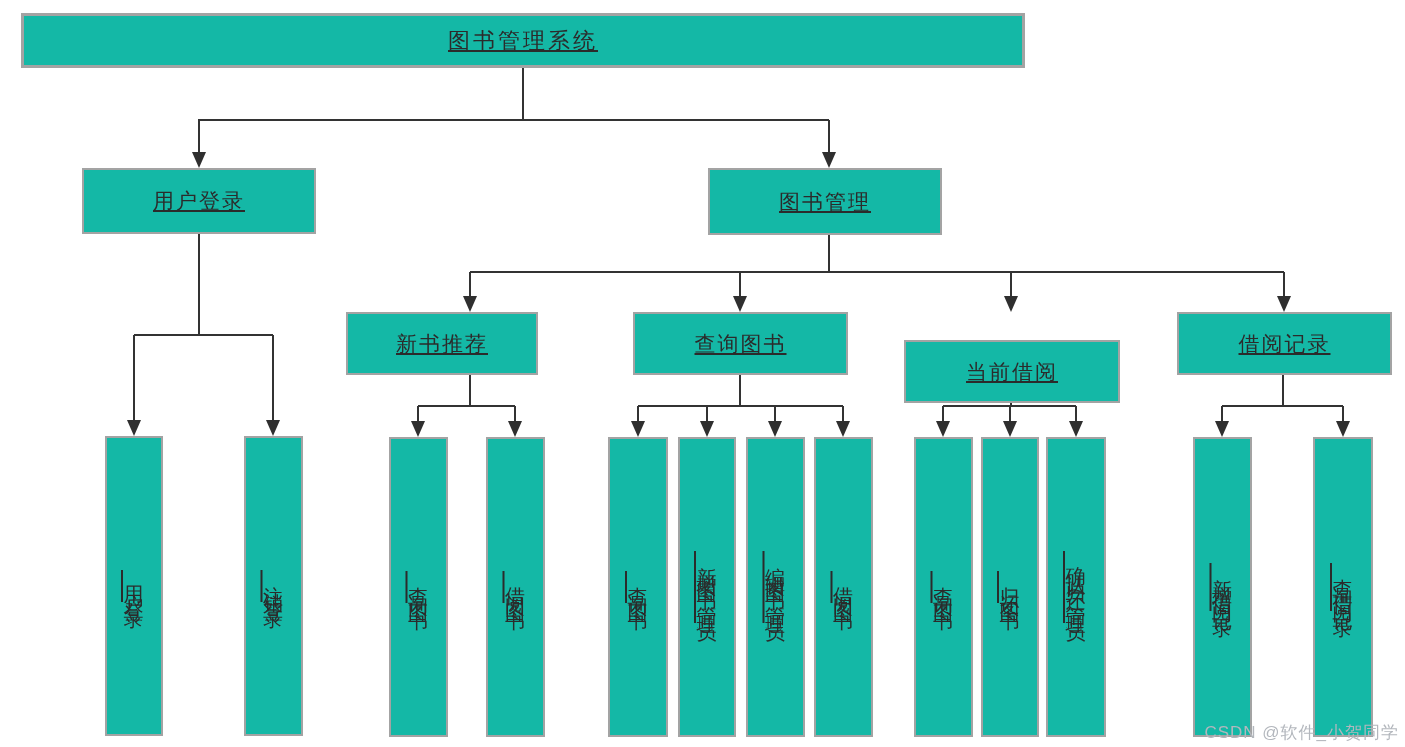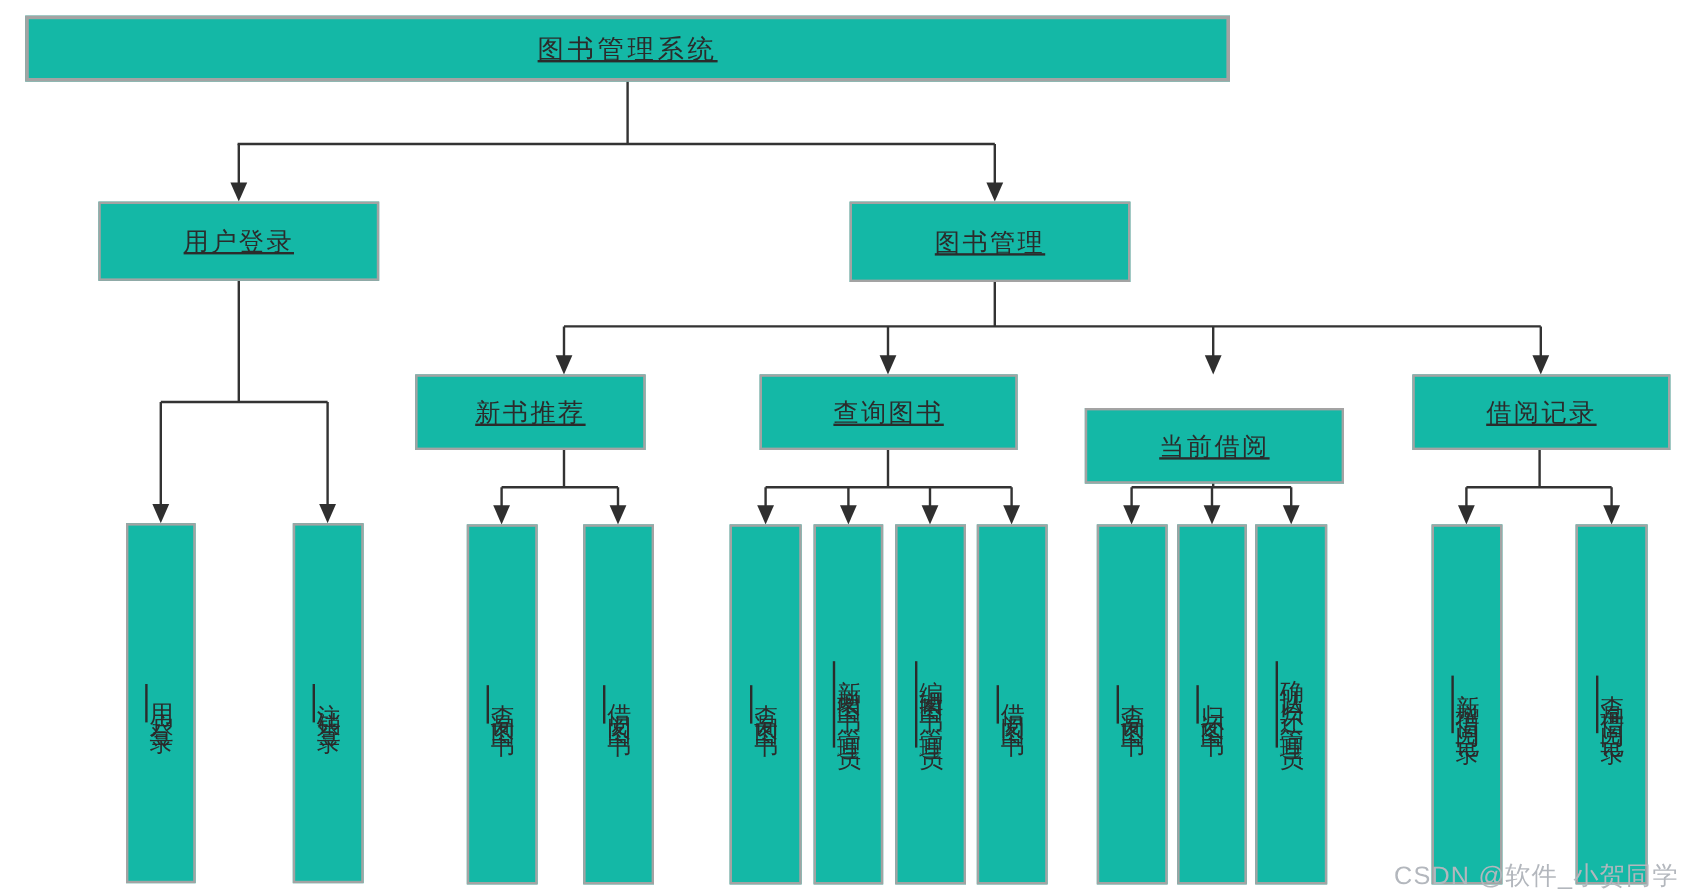--- a/index.html
+++ b/index.html
@@ -43,21 +43,21 @@
     text-orientation: mixed;
     font-size: 20px;
     letter-spacing: 8px;
     line-height: 1;
     white-space: nowrap;
   }
   .watermark {
     position: absolute;
     right: 6px;
     bottom: 3px;
-    font-size: 21px;
+    font-size: 17px;
     color: #b3b7bd;
     letter-spacing: 1px;
     z-index: 3;
   }
 </style>
 </head>
 <body>
 
 <div class="canvas">
 

